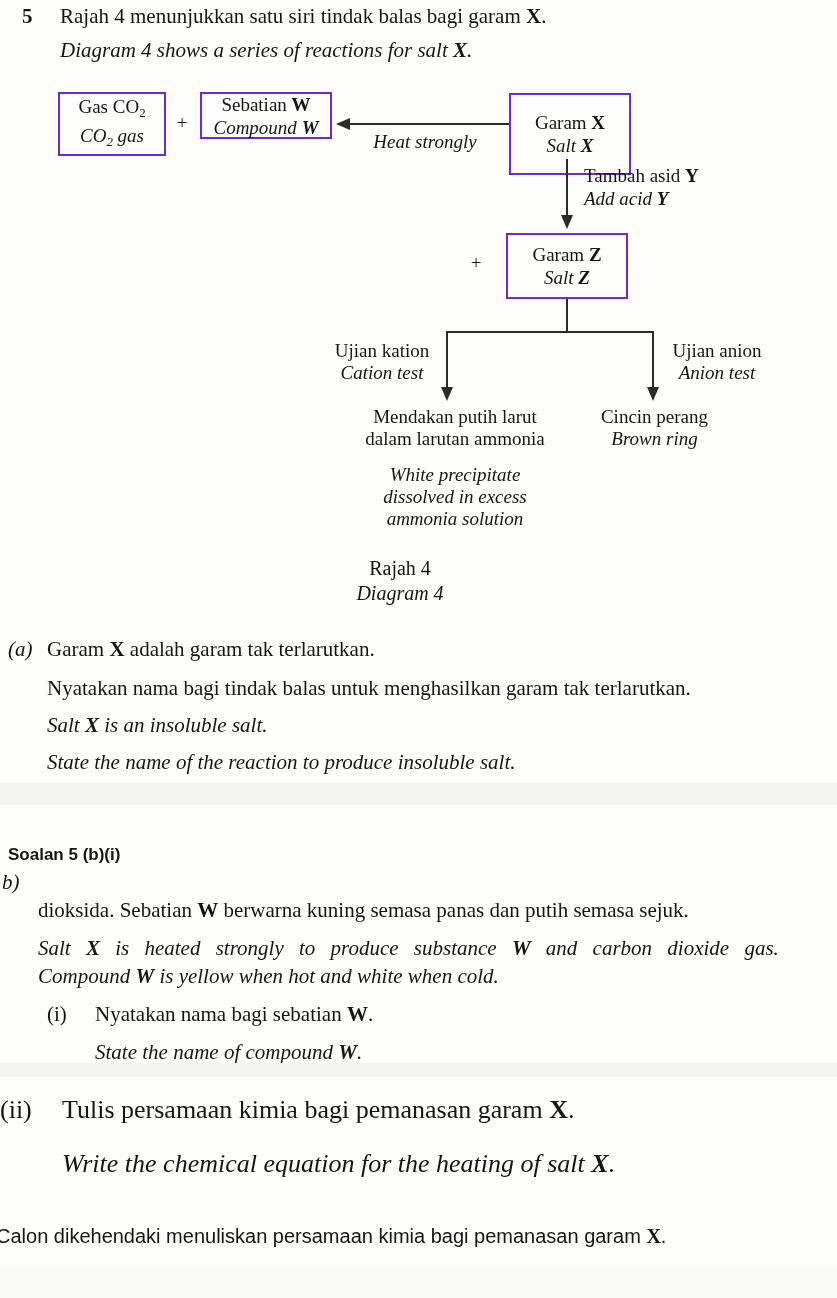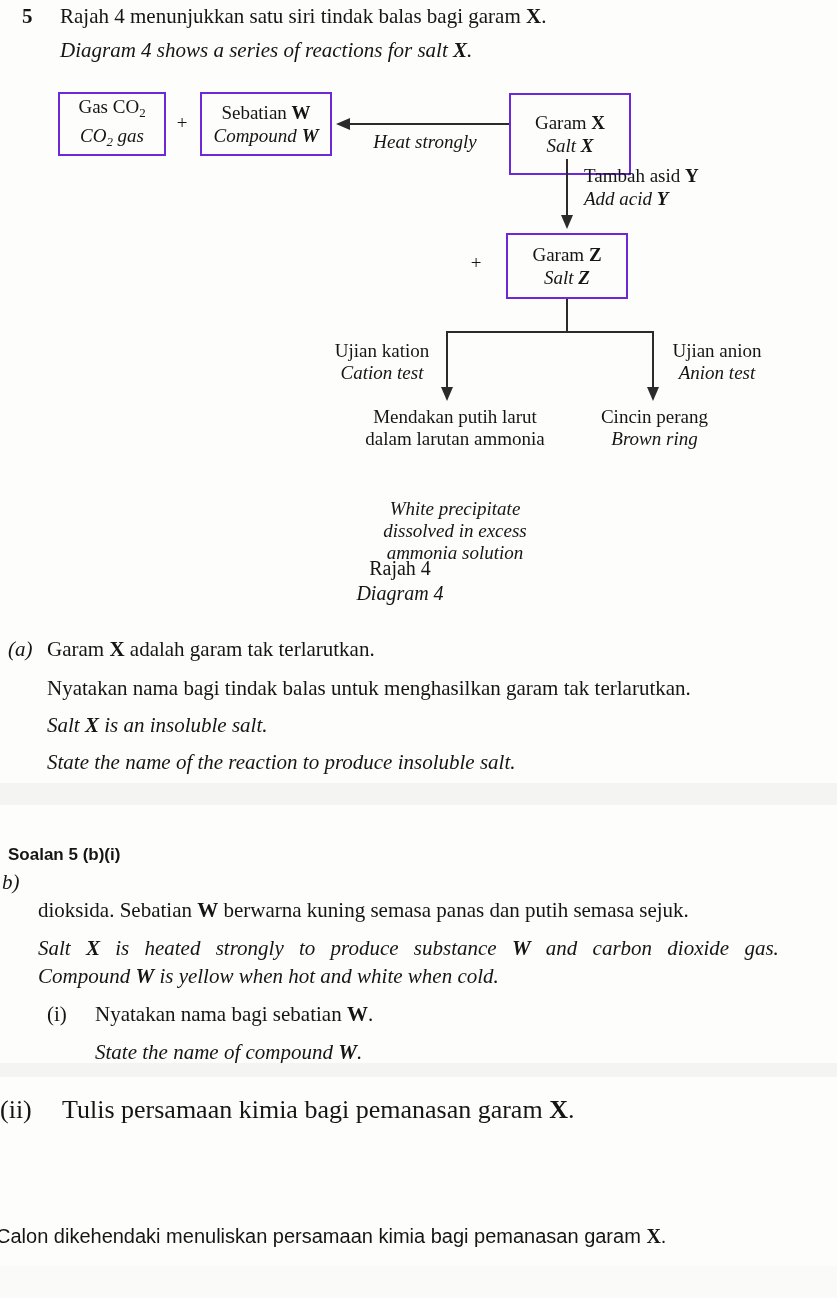--- a/index.html
+++ b/index.html
@@ -45,21 +45,21 @@
 
   <div class="abs body-txt v" style="left:22px;top:3px;">5</div>
   <div class="abs body-txt nowrap" style="left:60px;top:3px;"><span>Rajah 4 menunjukkan satu siri tindak balas bagi garam </span><span class="v">X</span><span>.</span></div>
   <div class="abs body-txt it nowrap" style="left:60px;top:37px;"><span>Diagram 4 shows a series of reactions for salt </span><span class="v">X</span><span>.</span></div>
 
   <div class="abs box" style="left:58px;top:92px;width:108px;height:64px;">
     <div class="nowrap"><span>Gas CO</span><span class="sub">2</span></div>
     <div class="it nowrap"><span>CO</span><span class="sub">2</span><span> gas</span></div>
   </div>
   <div class="abs dia-txt center" style="left:170px;top:112px;width:24px;">+</div>
-  <div class="abs box" style="left:200px;top:92px;width:132px;height:64px;">
+  <div class="abs box" style="left:200px;top:92px;width:132px;height:47px;">
     <div class="nowrap"><span>Sebatian </span><span class="v">W</span></div>
     <div class="it nowrap"><span>Compound </span><span class="v">W</span></div>
   </div>
 
   <div class="abs tri-left" style="left:336px;top:118px;"></div>
   <div class="abs hline" style="left:349px;top:123px;width:160px;"></div>
   <div class="abs dia-txt it center" style="left:340px;top:131px;width:170px;">Heat strongly</div>
 
   <div class="abs box" style="left:509px;top:93px;width:122px;height:82px;">
     <div class="nowrap"><span>Garam </span><span class="v">X</span></div>
@@ -92,21 +92,21 @@
   </div>
   <div class="abs dia-txt center" style="left:661px;top:340px;width:112px;">
     <div>Ujian anion</div>
     <div class="it">Anion test</div>
   </div>
 
   <div class="abs dia-txt center" style="left:345px;top:406px;width:220px;">
     <div>Mendakan putih larut</div>
     <div>dalam larutan ammonia</div>
   </div>
-  <div class="abs dia-txt it center" style="left:345px;top:498px;width:220px;">
+  <div class="abs dia-txt it center" style="left:345px;top:464px;width:220px;">
     <div>White precipitate</div>
     <div>dissolved in excess</div>
     <div>ammonia solution</div>
   </div>
   <div class="abs dia-txt center" style="left:582px;top:406px;width:145px;">
     <div>Cincin perang</div>
     <div class="it">Brown ring</div>
   </div>
 
   <div class="abs center" style="left:330px;top:556px;width:140px;font-size:20px;line-height:25px;">
@@ -129,18 +129,19 @@
   <div class="abs body-txt it nowrap" style="left:38px;top:963px;"><span>Compound </span><span class="v">W</span><span> is yellow when hot and white when cold.</span></div>
 
   <div class="abs body-txt" style="left:47px;top:1001px;">(i)</div>
   <div class="abs body-txt nowrap" style="left:95px;top:1001px;"><span>Nyatakan nama bagi sebatian </span><span class="v">W</span><span>.</span></div>
   <div class="abs body-txt it nowrap" style="left:95px;top:1039px;"><span>State the name of compound </span><span class="v">W</span><span>.</span></div>
 
   <div class="abs band" style="top:1063px;height:14px;"></div>
 
   <div class="abs big-txt" style="left:0px;top:1094px;">(ii)</div>
   <div class="abs big-txt nowrap" style="left:62px;top:1094px;"><span>Tulis persamaan kimia bagi pemanasan garam </span><span class="v">X</span><span>.</span></div>
+  <div class="abs big-txt it nowrap" style="left:62px;top:1148px;"><span>Write the chemical equation for the heating of salt </span><span class="v">X</span><span>.</span></div>
 
   <div class="abs sans note-txt nowrap" style="left:-4px;top:1224px;"><span>Calon dikehendaki menuliskan persamaan kimia bagi pemanasan garam </span><span class="serif v">X</span><span>.</span></div>
 
   <div class="abs" style="left:0;top:1266px;width:837px;height:32px;background:#fafaf8;"></div>
 
 </div>
 
 </body></html>

